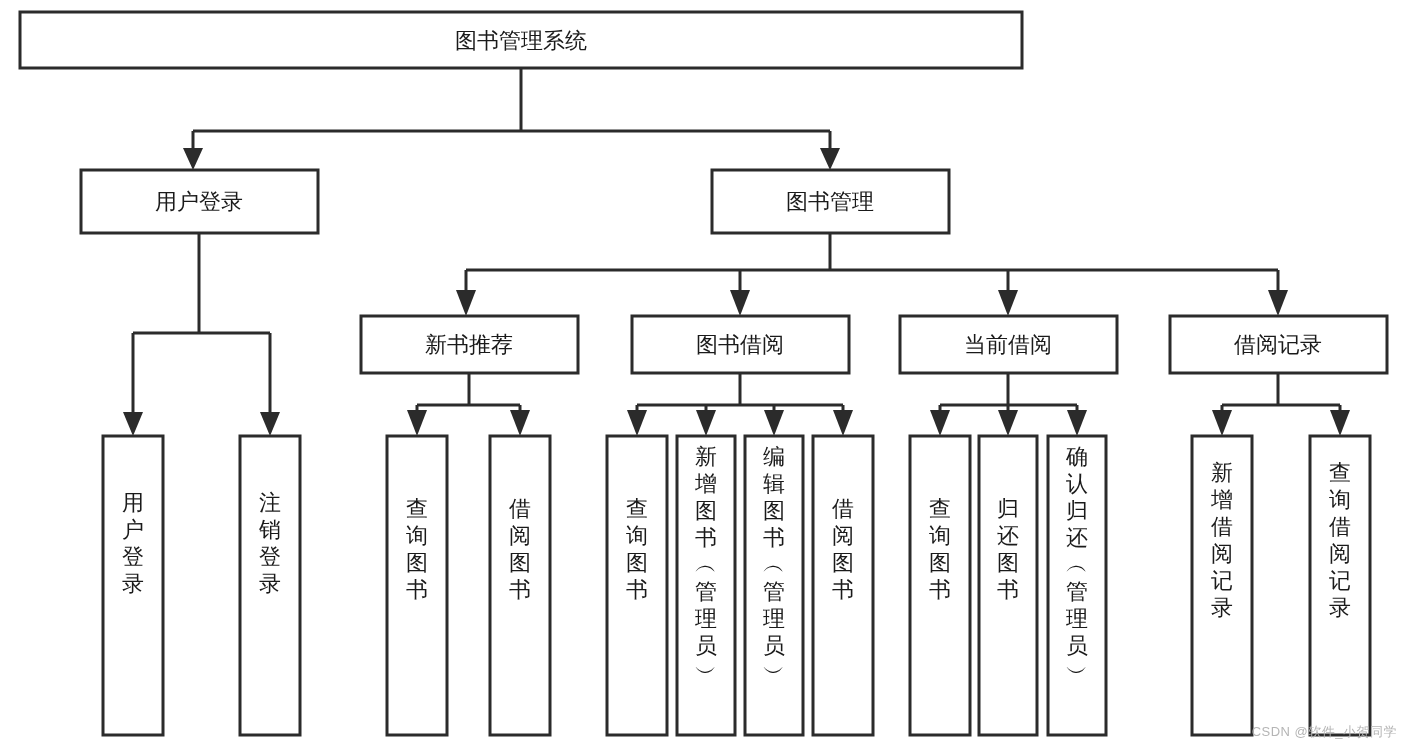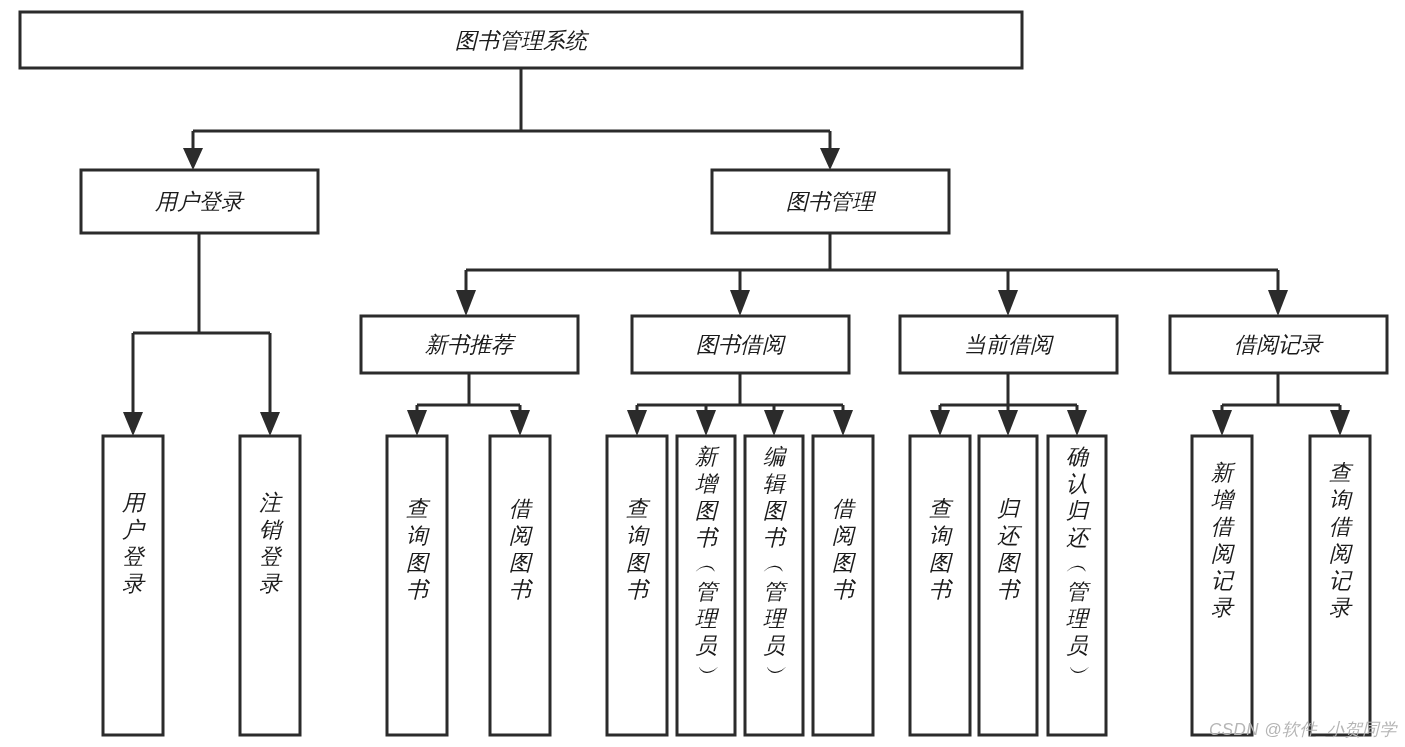--- a/index.html
+++ b/index.html
@@ -12,21 +12,20 @@
     width: 1405px;
     height: 747px;
     font-family: "Liberation Sans", "DejaVu Sans", sans-serif;
     overflow: hidden;
     position: relative;
   }
   #diagram-root {
     position: relative;
     width: 1405px;
     height: 747px;
-    font-style: italic;
   }
   svg.flow {
     position: absolute;
     left: 0;
     top: 0;
     width: 1405px;
     height: 747px;
     display: block;
   }
   .node-rect {
@@ -55,21 +54,21 @@
     font-family: "Liberation Sans", "DejaVu Sans", sans-serif;
     font-size: 22px;
     fill: #1a1a1a;
     text-anchor: middle;
   }
   .watermark {
     position: absolute;
     right: 8px;
     bottom: 6px;
     font-family: "Liberation Sans", "DejaVu Sans", sans-serif;
-    font-size: 17px;
+    font-size: 13px;
     color: #b5b5b5;
     letter-spacing: 0.5px;
     white-space: nowrap;
     user-select: none;
   }
 </style>
 </head>
 <body>
 
 <div id="diagram-root">

